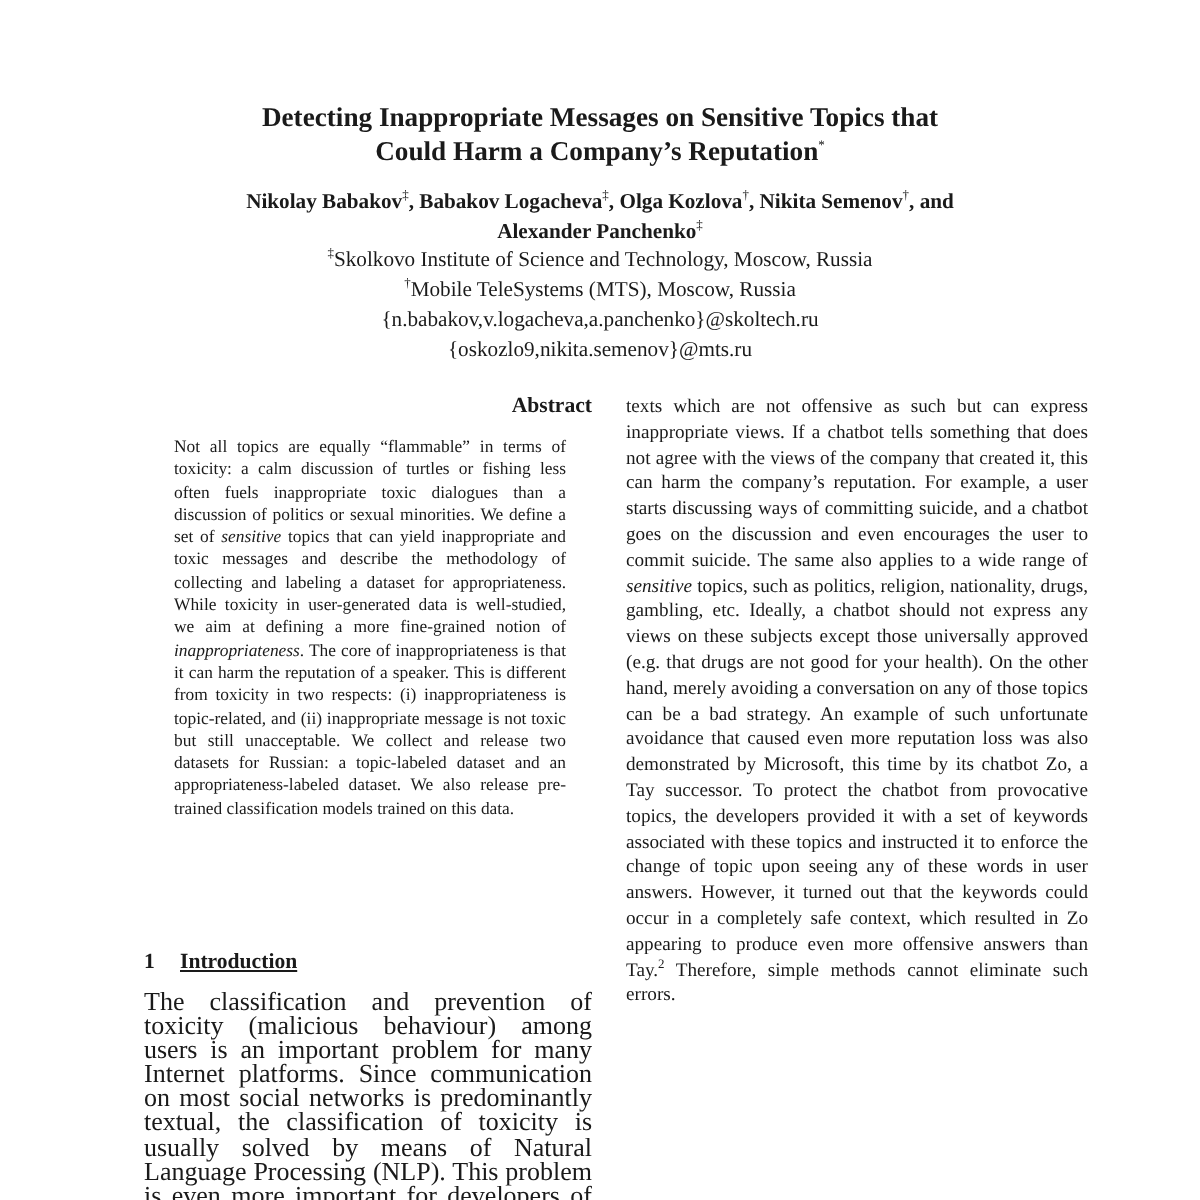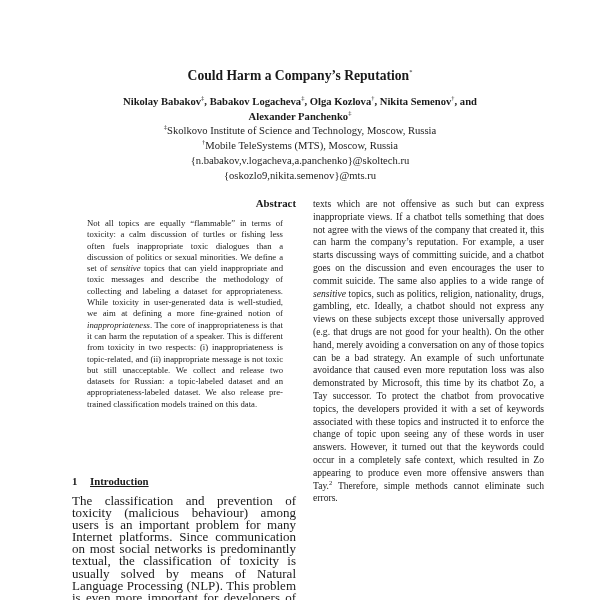--- a/index.html
+++ b/index.html
@@ -23,21 +23,21 @@
   .intro-body { top: 495px; font-size: 13px; line-height: 12.1px; }
   .right-body { top: 198px; font-size: 9.6px; line-height: 12.8px; }
   .para { margin: 0; text-align: justify; }
   .indent { text-indent: 12px; margin-top: 3px; }
   i { font-style: italic; }
 </style>
 </head>
 <body>
 
 <div class="title">
-  <br>
+  <span>Detecting Inappropriate Messages on Sensitive Topics that</span><br>
   <span>Could Harm a Company’s Reputation</span><sup>*</sup>
 </div>
 
 <div class="authors">
   <span>Nikolay Babakov</span><sup>‡</sup><span>, </span><span>Babakov Logacheva</span><sup>‡</sup><span>, </span><span>Olga Kozlova</span><sup>†</sup><span>, </span><span>Nikita Semenov</span><sup>†</sup><span>, and</span><br>
   <span>Alexander Panchenko</span><sup>‡</sup>
 </div>
 
 <div class="affil">
   <div><sup>‡</sup><span>Skolkovo Institute of Science and Technology, Moscow, Russia</span></div>

